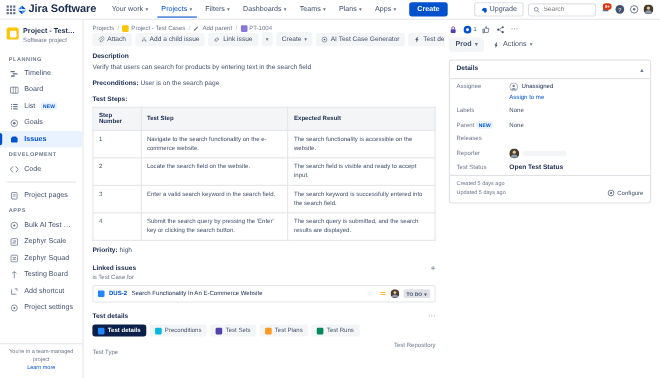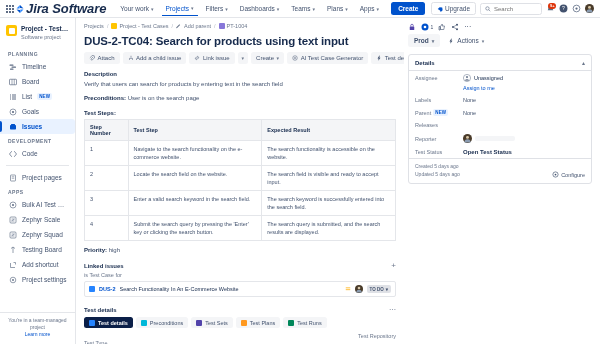--- a/index.html
+++ b/index.html
@@ -16,21 +16,21 @@
     height: 18px; flex: 0 0 18px;
     display: flex; align-items: center;
     border-bottom: 1px solid #e4e6ea;
     padding: 0 4px; gap: 4px; background: #fff;
   }
   .grid-icon { display: grid; grid-template-columns: repeat(3,2px); gap: 1px; width: 8px; padding: 0 2px; }
   .grid-icon i { width: 2px; height: 2px; background: #5e6c84; display: block; }
   .jira-logo { display: flex; align-items: center; gap: 2px; margin-right: 6px; }
   .jira-mark { width: 8px; height: 8px; position: relative; }
   .jira-mark svg { display: block; }
-  .jira-name { font-size: 13px; font-weight: 700; color: #172b4d; letter-spacing: -.1px; font-style: italic; }
+  .jira-name { font-size: 10px; font-weight: 700; color: #172b4d; letter-spacing: -.1px; }
   .navlink {
     font-size: 6.5px; color: #42526e; padding: 3px 4px; border-radius: 2px;
     white-space: nowrap; display: flex; align-items: center; gap: 2px; cursor: pointer;
   }
   .navlink.active { color: #0052cc; border-bottom: 1.5px solid #0052cc; border-radius: 0; }
   .caret { font-size: 5px; color: #6b778c; }
   .create-btn {
     background: #0052cc; color: #fff; font-size: 6.5px; font-weight: 600;
     padding: 3px 7px; border-radius: 2.5px; border: none; cursor: pointer; margin-left: 4px;
   }
@@ -492,21 +492,20 @@
             </span>
             <span>Add parent</span>
           </span>
           <span class="sep">/</span>
           <span class="crumb">
             <span class="crumb-ico" style="background:#8777d9"></span>
             <span>PT-1004</span>
           </span>
         </div>
 
-        <div class="issue-title">DUS-2-TC04: Search for products using text input</div>
 
         <div class="toolbar">
           <button class="tb-btn">
             <span>
                 <svg width="6" height="6" viewBox="0 0 16 16">
                   <path d="M11 5l-5 5a2 2 0 003 3l5-5a4 4 0 00-6-6L3 7" fill="none" stroke="#42526e" stroke-width="1.4" stroke-linecap="round"></path>
                 </svg>
               </span>
             <span>Attach</span>
           </button>

